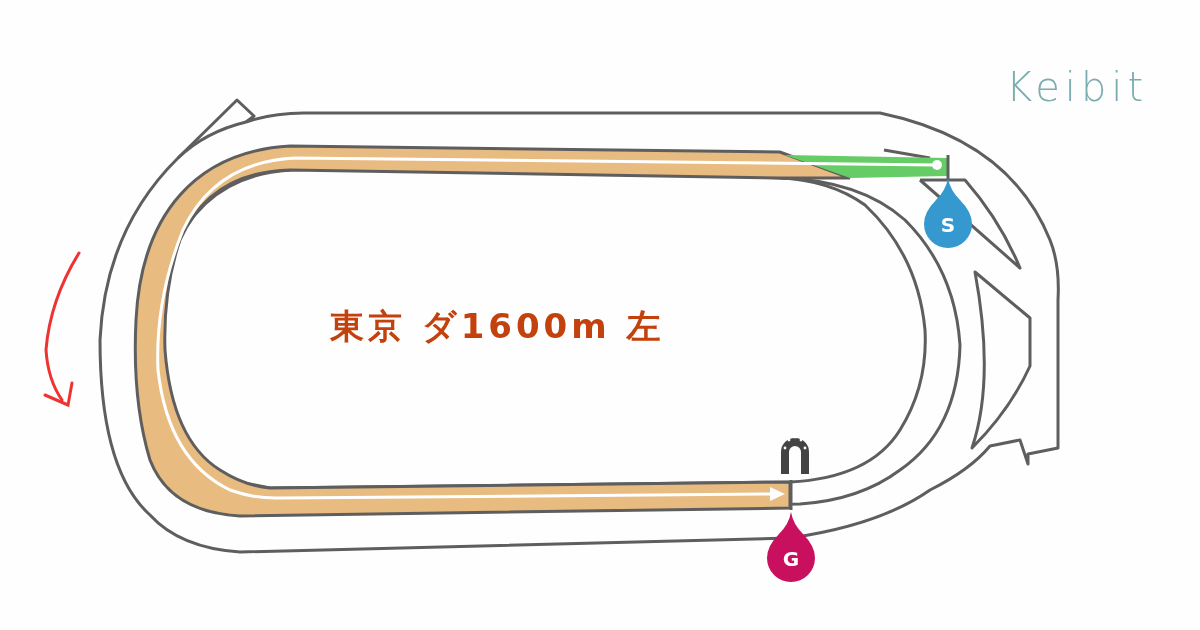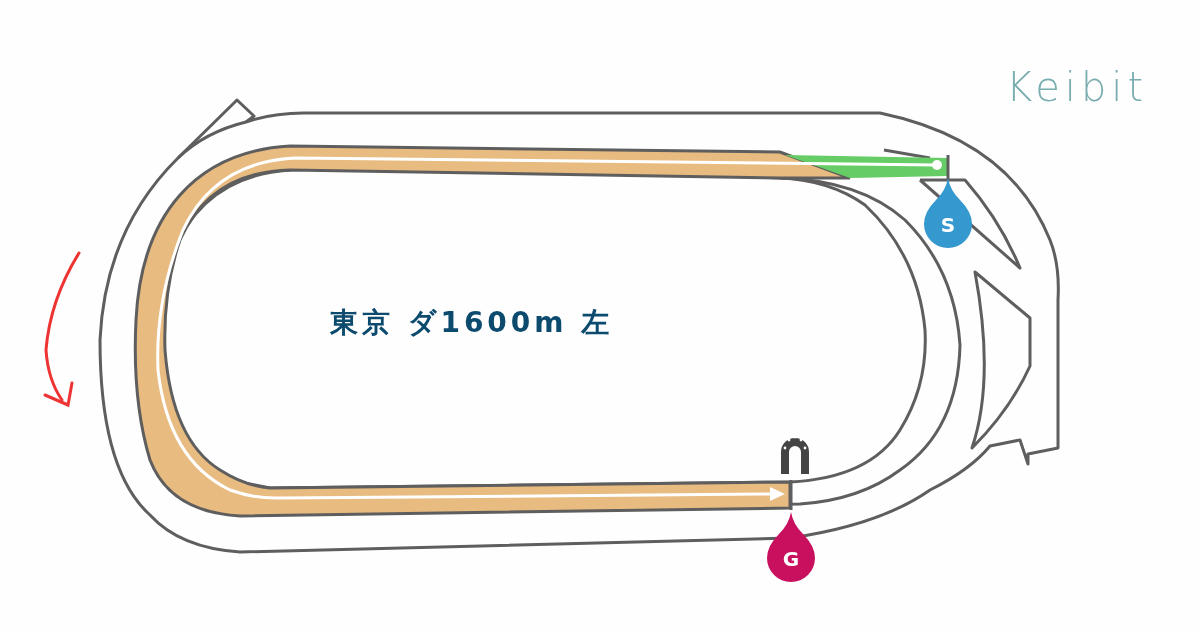--- a/index.html
+++ b/index.html
@@ -1,19 +1,19 @@
 <!DOCTYPE html>
 <html><head>
   <meta charset="utf-8">
   <style>
     html, body { margin: 0; padding: 0; }
     body { width: 1200px; height: 630px; background: #fefefe; position: relative; overflow: hidden; font-family: "DejaVu Sans", sans-serif; }
     .brand { position: absolute; left: 1006px; top: 20px; font-family: "DejaVu Sans", sans-serif; font-size: 40px; letter-spacing: 5px; color: #7aadb0; font-weight: 300; margin-top: 44px; }
     svg.course { position: absolute; left: 0; top: 0; }
-    .title { position: absolute; left: 330px; top: 304px; width: 420px; font-family: "DejaVu Sans", sans-serif; font-weight: bold; font-size: 28px; letter-spacing: 4px; color: #0c4a6e; white-space: pre; }
+    .title { position: absolute; left: 330px; top: 304px; width: 420px; font-family: "DejaVu Sans", sans-serif; font-weight: bold; font-size: 34px; letter-spacing: 4px; color: #c2410c; white-space: pre; }
     .marker-label { font-family: "DejaVu Sans", sans-serif; font-weight: bold; font-size: 20px; fill: #ffffff; }
   </style>
 </head>
 <body>
 
 <div class="brand">Keibit</div>
 
 <svg class="course" width="1200" height="630" viewBox="0 0 1200 630">
 
   <g fill="none" stroke="#5e5e5e" stroke-width="3" stroke-linejoin="round">

